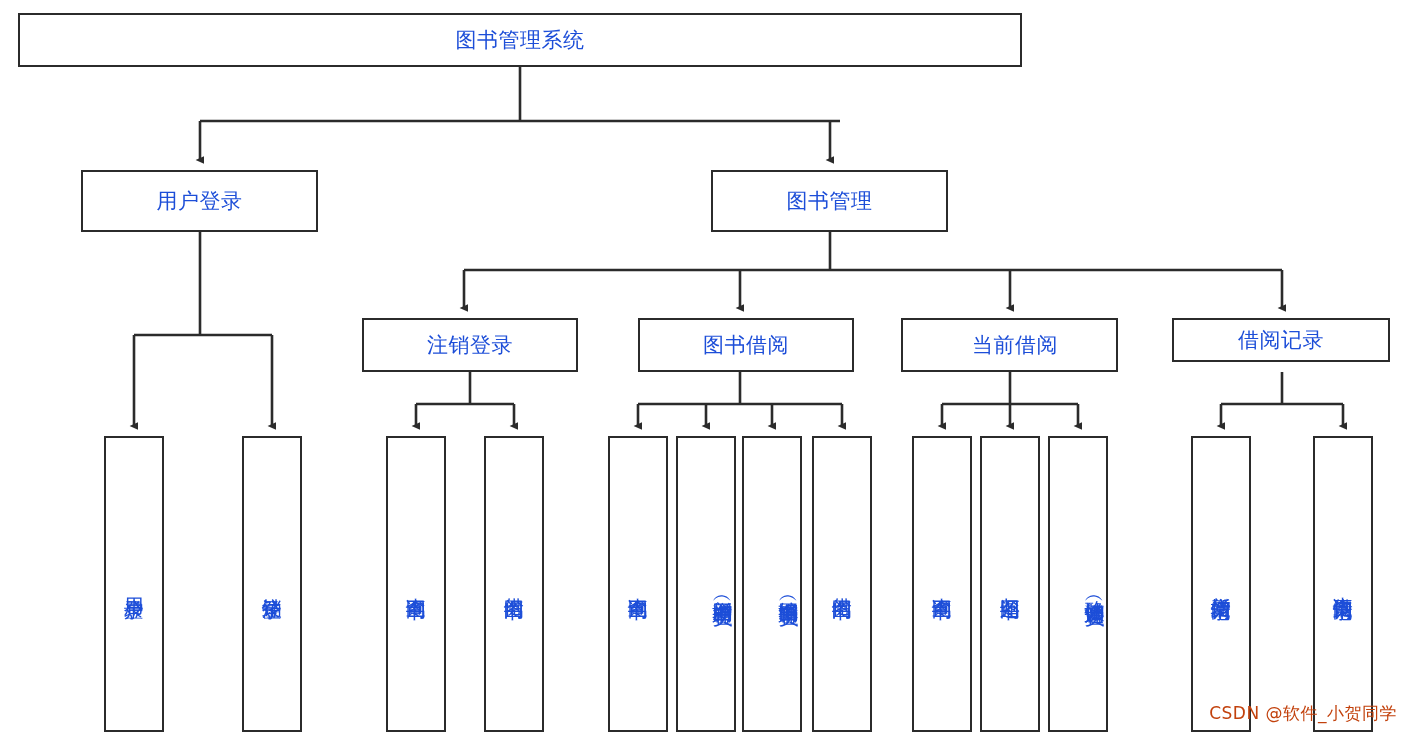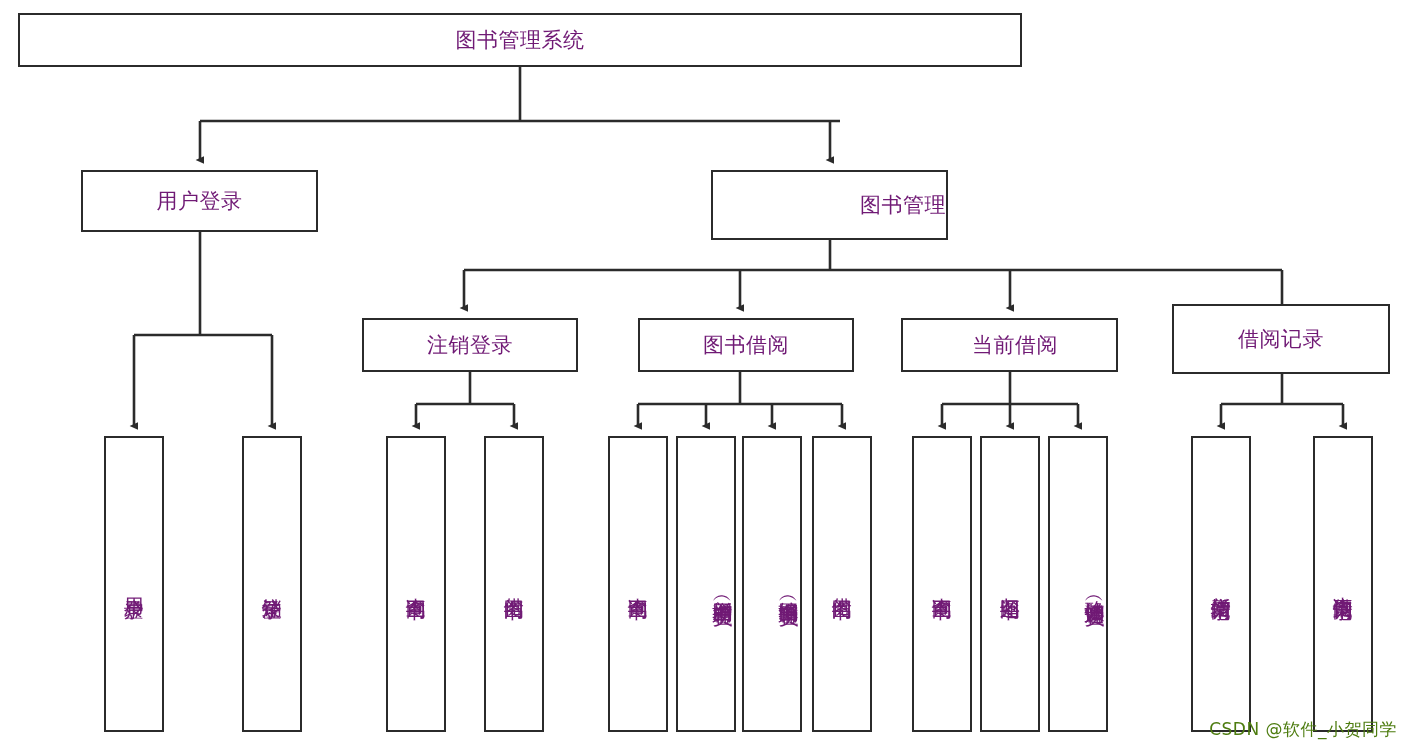--- a/index.html
+++ b/index.html
@@ -25,21 +25,21 @@
     height: 747px;
   }
   .node {
     position: absolute;
     box-sizing: border-box;
     border: 2.5px solid #2b2b2b;
     background: #ffffff;
     display: flex;
     align-items: center;
     justify-content: center;
-    color: #701a75;
+    color: #1d4ed8;
   }
   .node.horiz {
     font-size: 21px;
     letter-spacing: 0.5px;
   }
   .node.vert {
     writing-mode: vertical-rl;
     text-orientation: upright;
     font-size: 20px;
     line-height: 1.12;
@@ -56,23 +56,23 @@
   .node.vert.anchor-top {
     align-items: flex-start;
   }
   .node.vert.anchor-mid {
     align-items: center;
     padding-top: 0;
   }
   #watermark {
     position: absolute;
     right: 8px;
-    bottom: 6px;
+    bottom: 22px;
     font-size: 17px;
-    color: #4d7c0f;
+    color: #c2410c;
     letter-spacing: 0.5px;
     white-space: nowrap;
     pointer-events: none;
   }
 </style>
 </head>
 <body>
 
 <div id="diagram-canvas">
 
@@ -129,34 +129,34 @@
     </g>
   </svg>
 
   <div class="node horiz" style="left:18px; top:13px; width:1004px; height:54px;">
     <span>图书管理系统</span>
   </div>
 
   <div class="node horiz" style="left:81px; top:170px; width:237px; height:62px;">
     <span>用户登录</span>
   </div>
-  <div class="node horiz" style="left:711px; top:170px; width:237px; height:70px;justify-content:flex-end;">
+  <div class="node horiz" style="left:711px; top:170px; width:237px; height:62px;">
     <span>图书管理</span>
   </div>
 
   <div class="node horiz" style="left:362px; top:318px; width:216px; height:54px;">
     <span>注销登录</span>
   </div>
   <div class="node horiz" style="left:600px; top:318px; width:216px; height:54px;margin-left:38px;">
     <span>图书借阅</span>
   </div>
   <div class="node horiz" style="left:901px; top:318px; width:217px; height:54px;padding-left:11px;">
     <span>当前借阅</span>
   </div>
-  <div class="node horiz" style="left:1172px; top:304px; width:218px; height:70px;">
+  <div class="node horiz" style="left:1172px; top:318px; width:218px; height:44px;">
     <span>借阅记录</span>
   </div>
 
   <div class="node vert anchor-mid" style="left:104px; top:436px; width:60px; height:296px;">
     <span>用户登录</span>
   </div>
   <div class="node vert anchor-mid" style="left:242px; top:436px; width:60px; height:296px;">
     <span>注销登录</span>
   </div>
 

